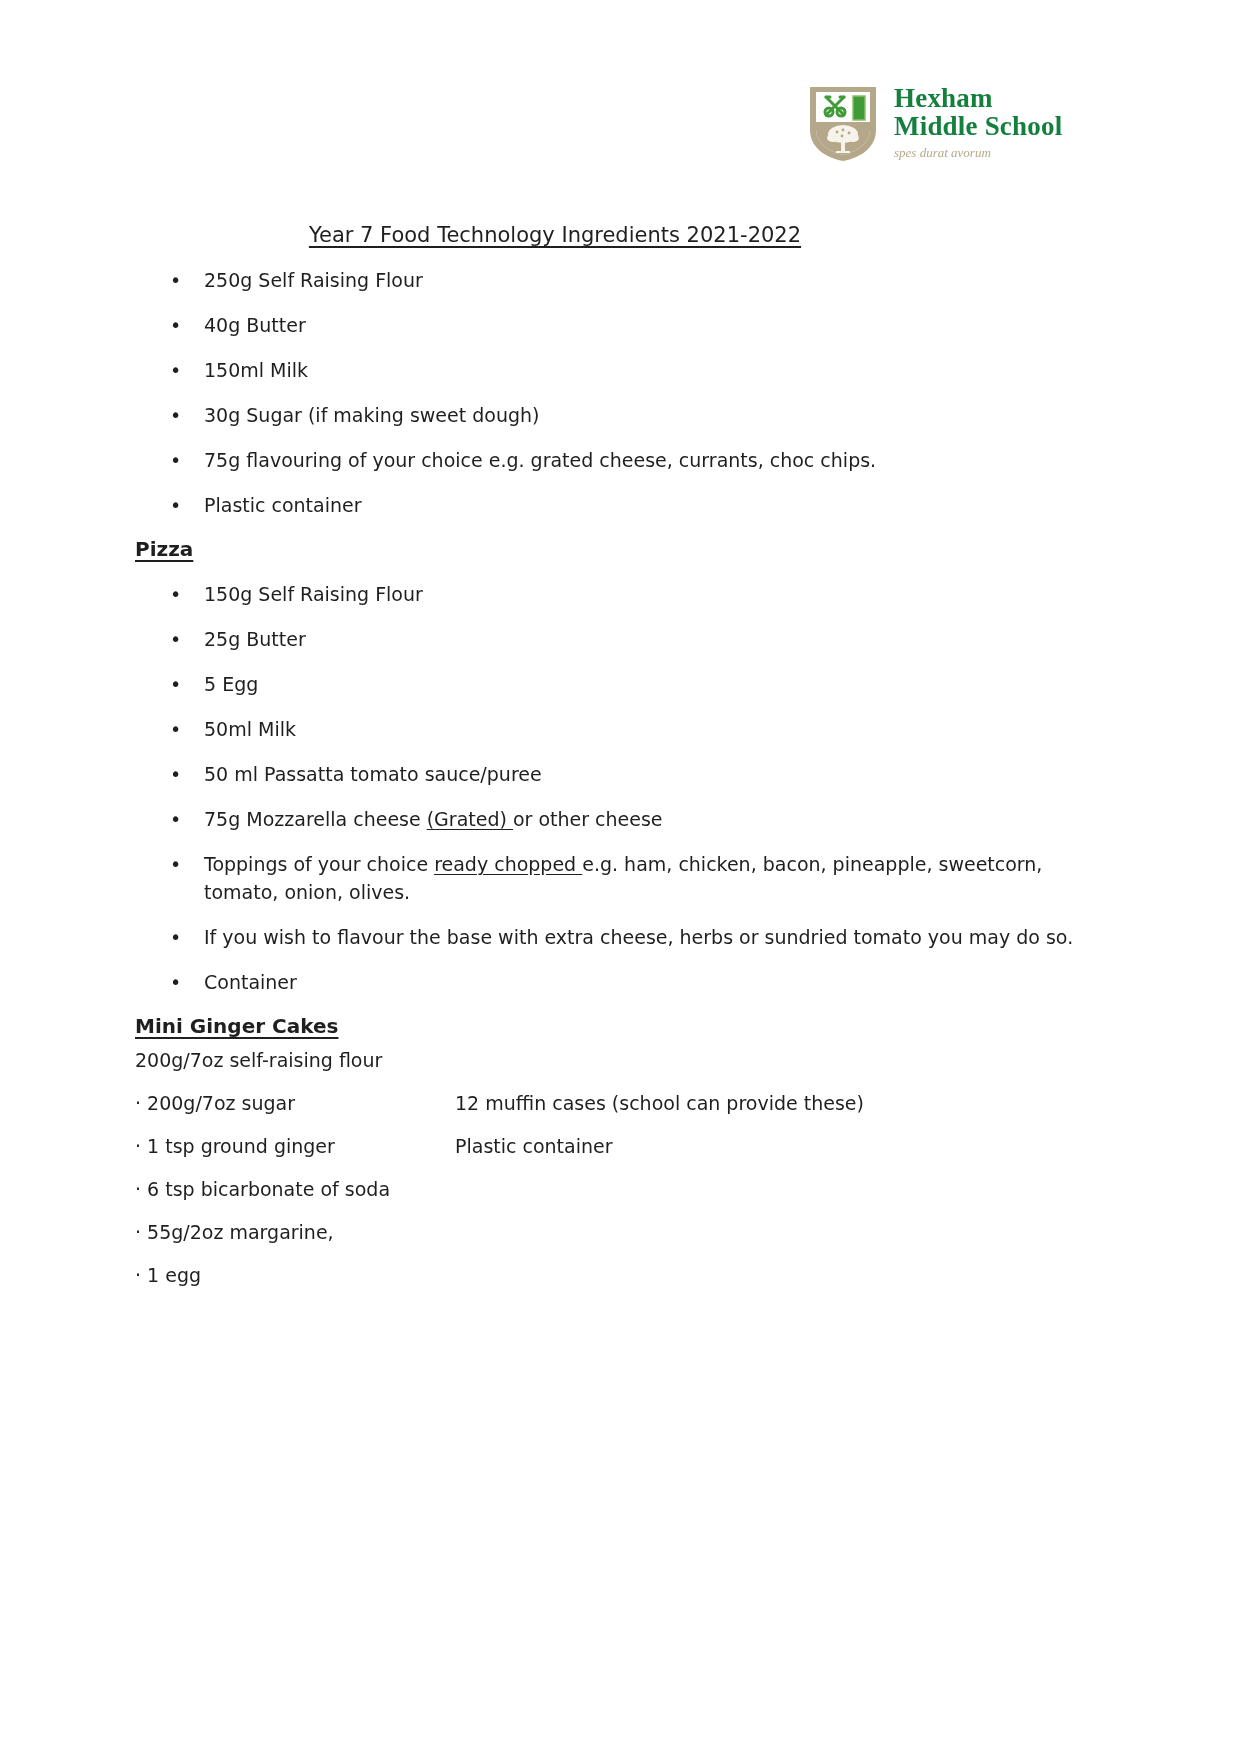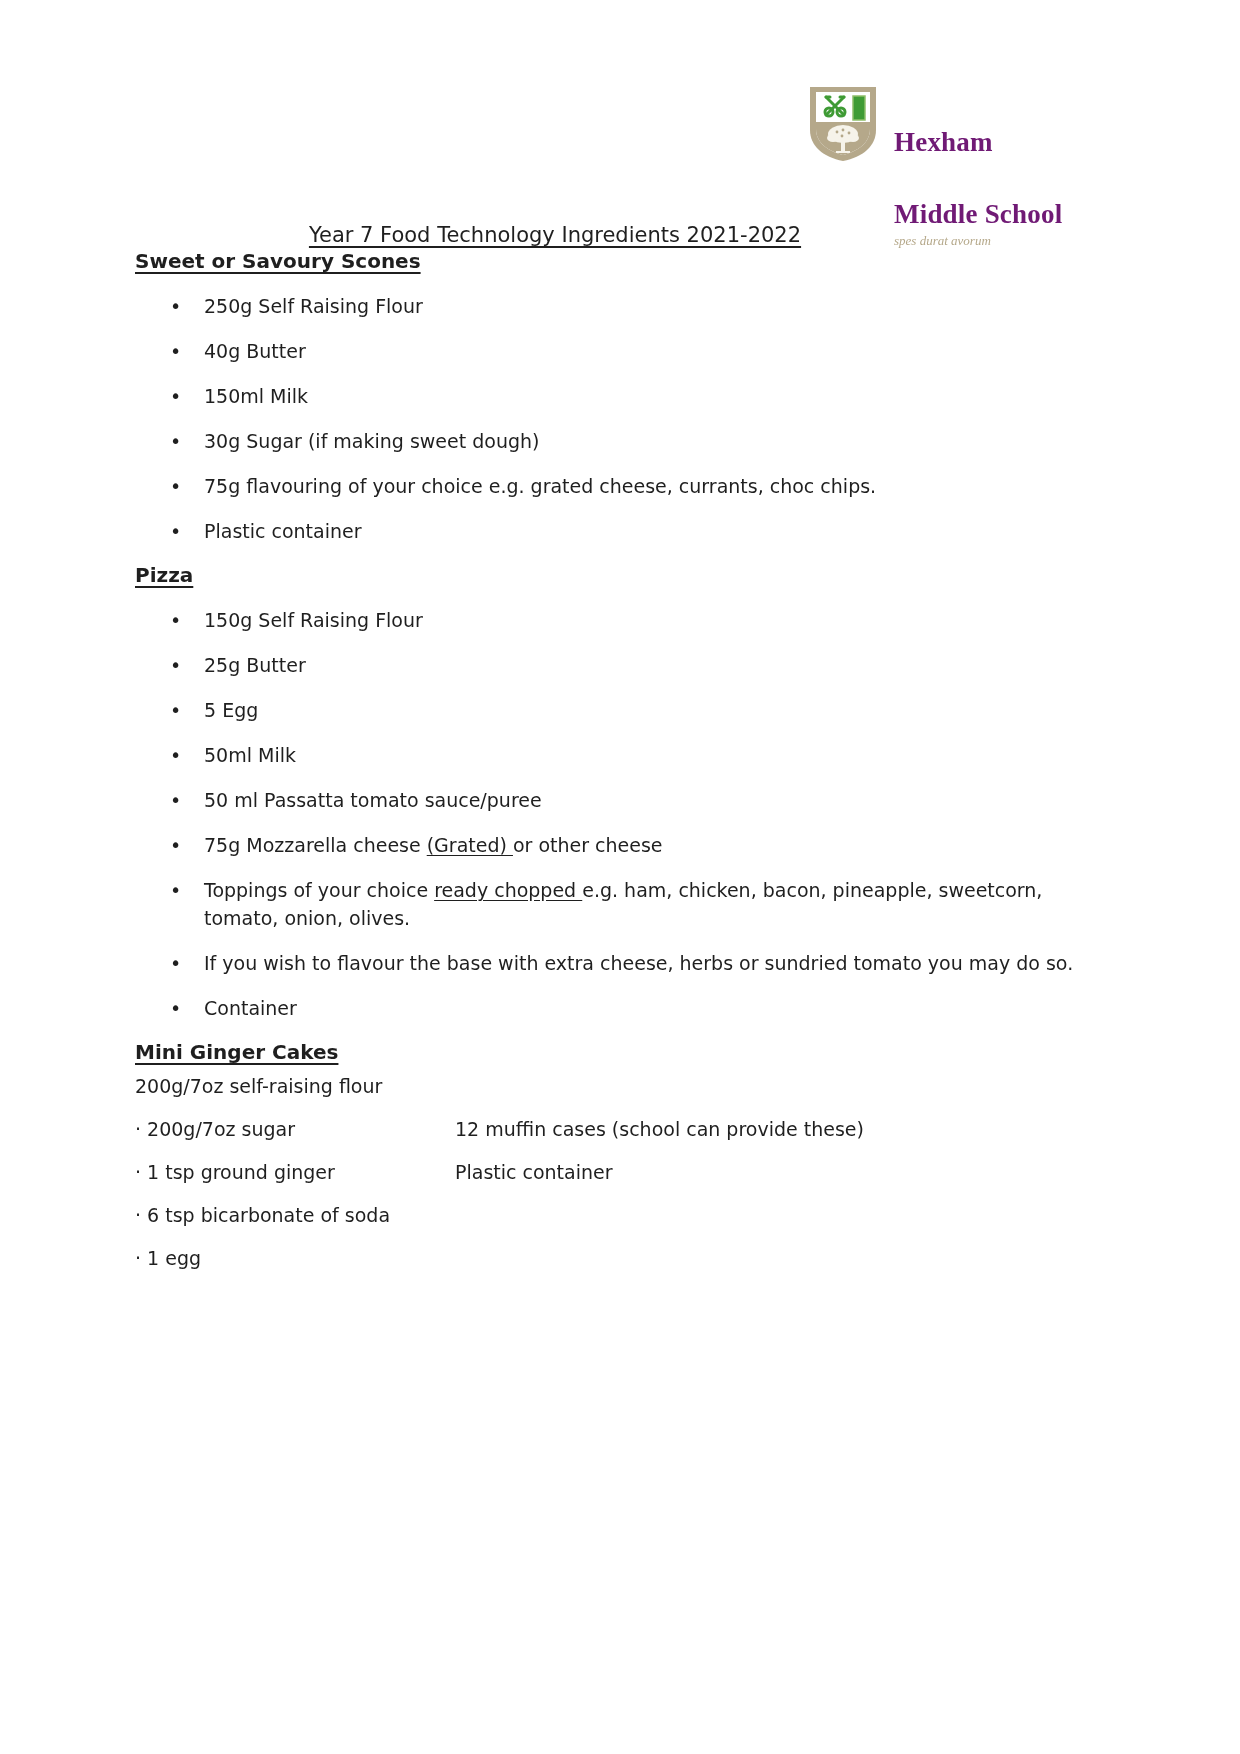--- a/index.html
+++ b/index.html
@@ -22,23 +22,22 @@
     align-items:flex-start;
     gap:14px;
   }
   .crest { width:74px; height:80px; flex:0 0 auto; }
   .logo-text { display:flex; flex-direction:column; }
   .school-name {
     font-family:"Liberation Serif", serif;
     font-weight:600;
     font-size:27px;
     line-height:28px;
-    color:#701a75;
+    color:#15803d;
     letter-spacing:0.2px;
-    margin-top:44px;
   }
   .school-motto {
     font-family:"Liberation Serif", serif;
     font-style:italic;
     font-size:13px;
     margin-top:5px;
     color:#b5a88a;
   }
 
   
@@ -135,21 +134,20 @@
       <span class="school-name">Hexham</span>
       <span class="school-name">Middle School</span>
       <span class="school-motto">spes durat avorum</span>
     </div>
   </div>
 
   <div class="content">
 
     <p class="doc-title">Year 7 Food Technology Ingredients 2021-2022</p>
 
-    <h2 class="section-heading h-scones">Sweet or Savoury Scones</h2>
     <ul class="ing-list">
       <li>
           <span class="bullet">•</span>
           <span class="li-text">250g Self Raising Flour</span>
         </li>
       <li>
           <span class="bullet">•</span>
           <span class="li-text">40g Butter</span>
         </li>
       <li>
@@ -221,19 +219,23 @@
       </div>
       <div class="row">
         <span>· 1 tsp ground ginger</span>
         <span>Plastic container</span>
       </div>
       <div class="row">
         <span>· 6 tsp bicarbonate of soda</span>
         <span></span>
       </div>
       <div class="row">
+        <span>· 55g/2oz margarine,</span>
+        <span></span>
+      </div>
+      <div class="row">
         <span>· 1 egg</span>
         <span></span>
       </div>
     </div>
 
   </div>
 </div>
 
 </body></html>

